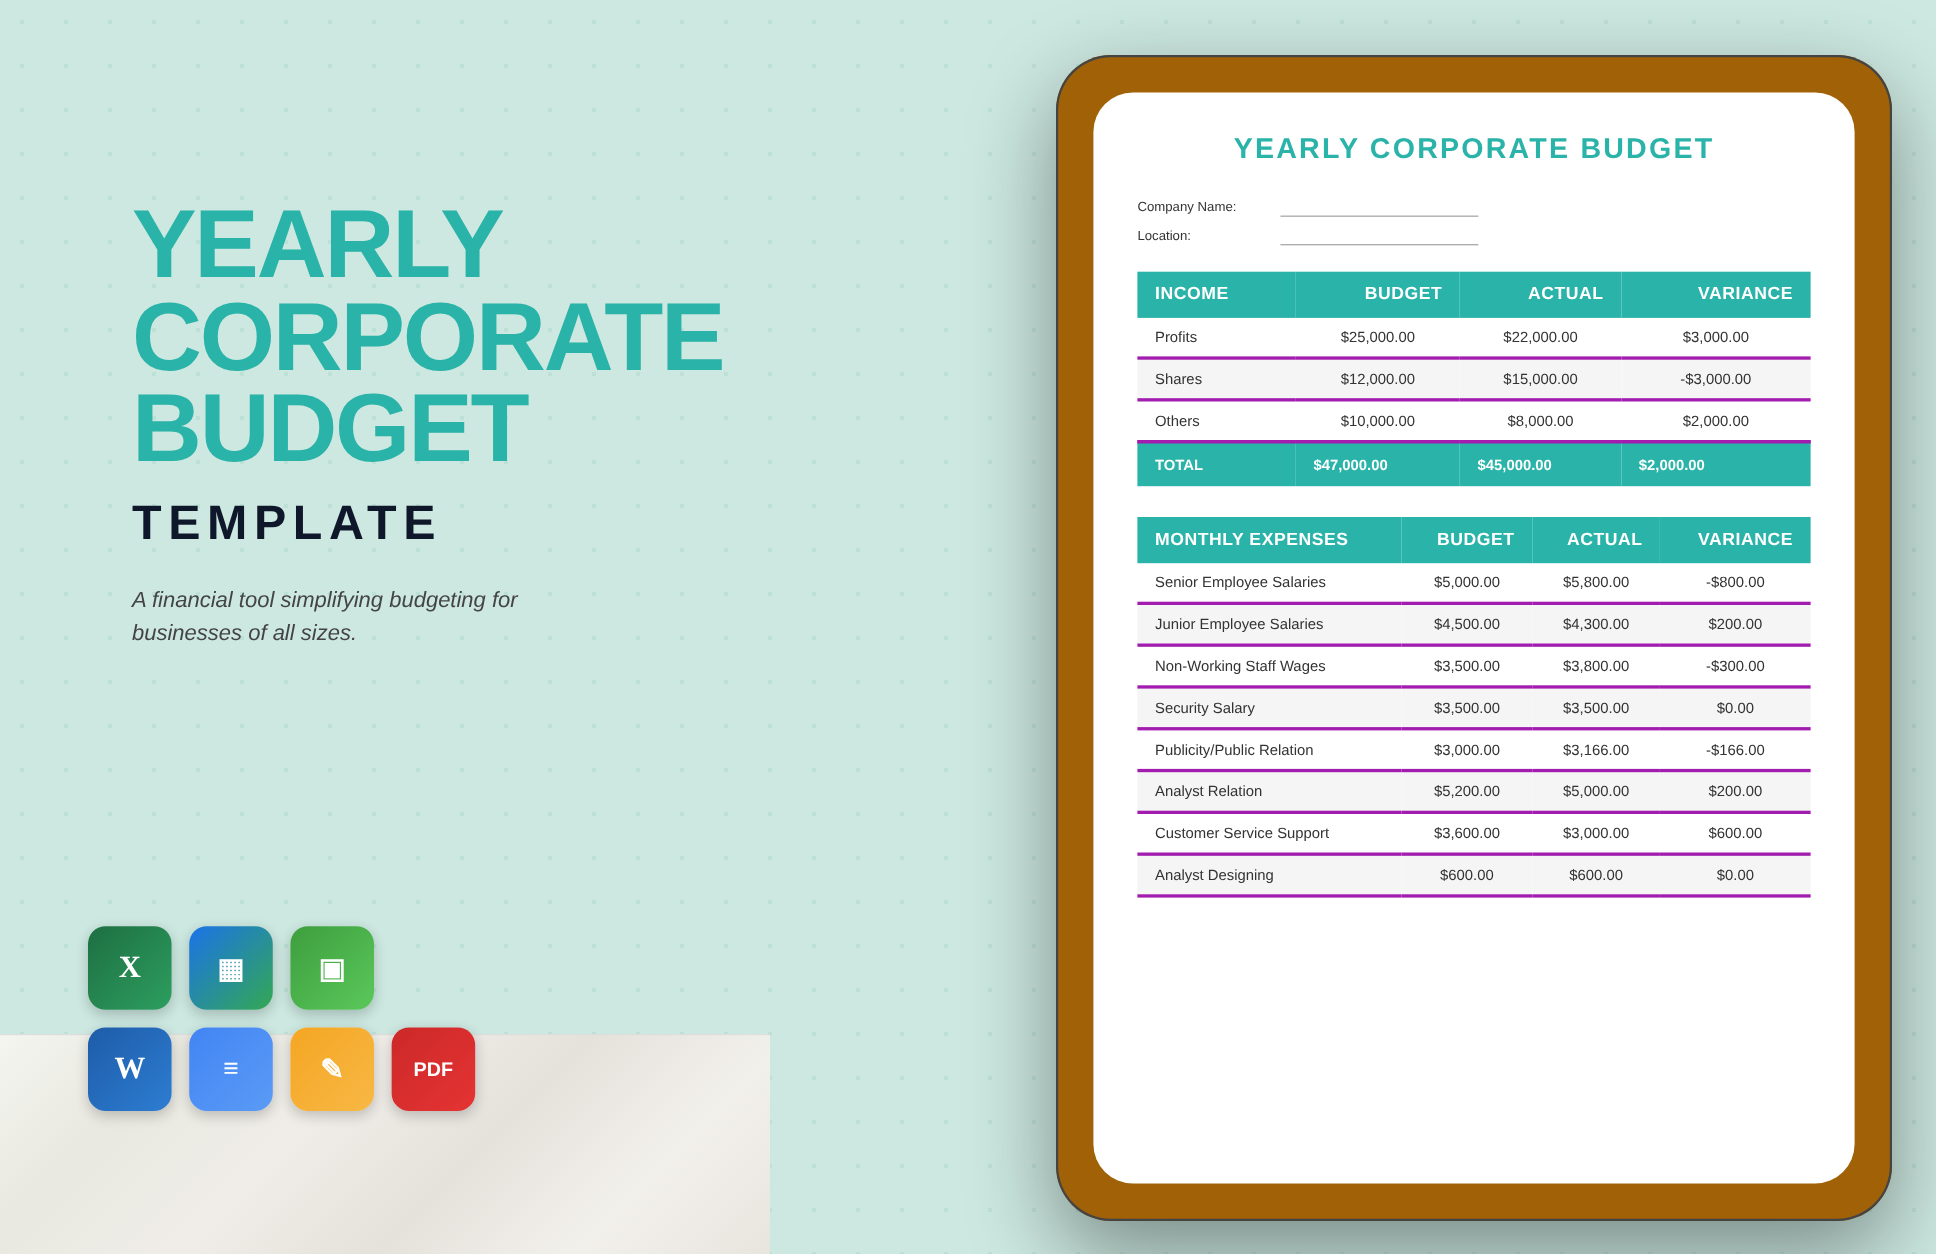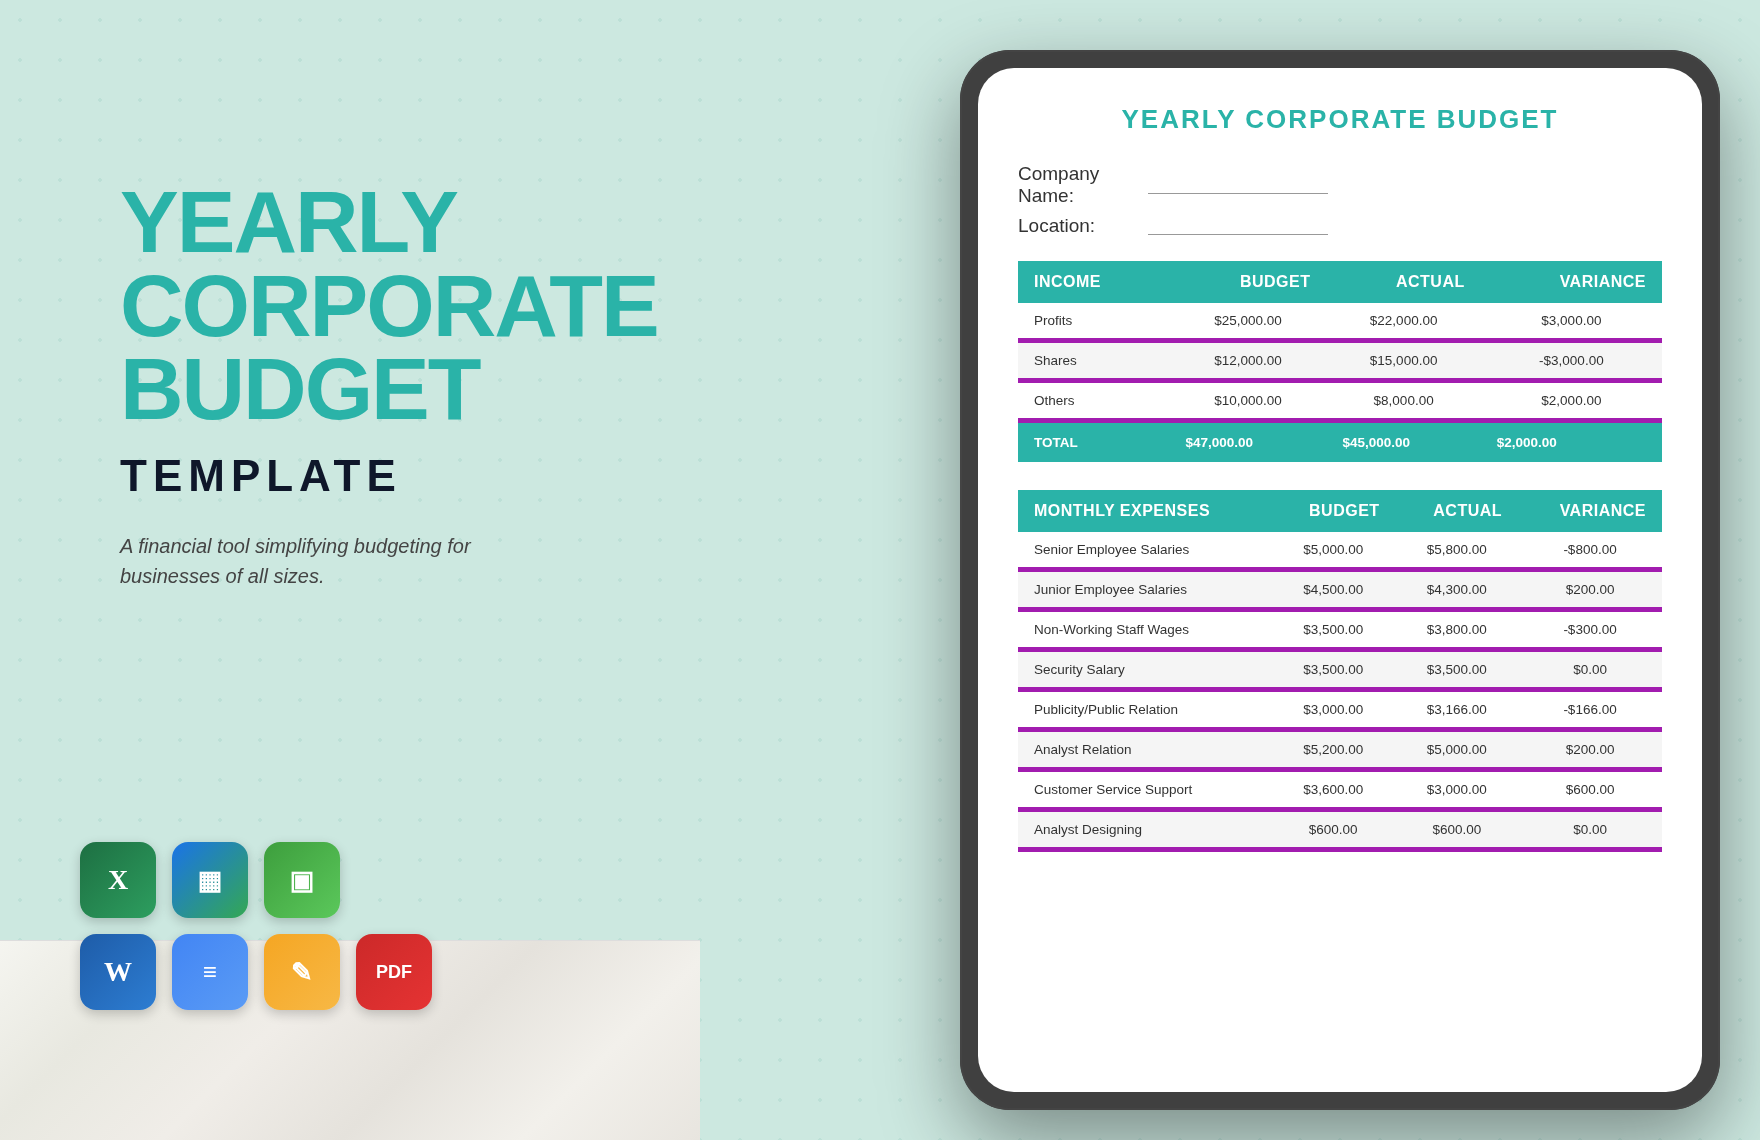--- a/index.html
+++ b/index.html
@@ -111,23 +111,23 @@
       position: absolute;
       right: 40px;
       top: 50px;
       width: 760px;
       height: 1060px;
     }
 
     .device-frame {
       width: 100%;
       height: 100%;
-      background: #404040;
+      background: #a16207;
       border-radius: 50px;
-      padding: 18px;
+      padding: 34px;
       box-shadow: 0 30px 80px rgba(0,0,0,0.4), inset 0 0 0 2px #444;
       position: relative;
     }
 
     .device-screen {
       width: 100%;
       height: 100%;
       background: white;
       border-radius: 36px;
       overflow: hidden;
@@ -152,21 +152,21 @@
 
     
     .form-section {
       margin-bottom: 24px;
     }
 
     .form-field {
       display: flex;
       align-items: center;
       margin-bottom: 8px;
-      font-size: 19px;
+      font-size: 12px;
       color: #333;
     }
 
     .form-field label {
       width: 130px;
       font-weight: 500;
     }
 
     .form-field .field-line {
       border-bottom: 1px solid #999;
@@ -193,21 +193,21 @@
       font-size: 16px;
       letter-spacing: 0.5px;
       text-transform: uppercase;
     }
 
     .budget-table thead th:not(:first-child) {
       text-align: right;
     }
 
     .budget-table tbody tr {
-      border-bottom: 5px solid #a21caf;
+      border-bottom: 3px solid #a21caf;
     }
 
     .budget-table tbody tr:nth-child(even) {
       background: #f5f5f5;
     }
 
     .budget-table tbody td {
       padding: 10px 16px;
       font-size: 13.5px;
       color: #333;

